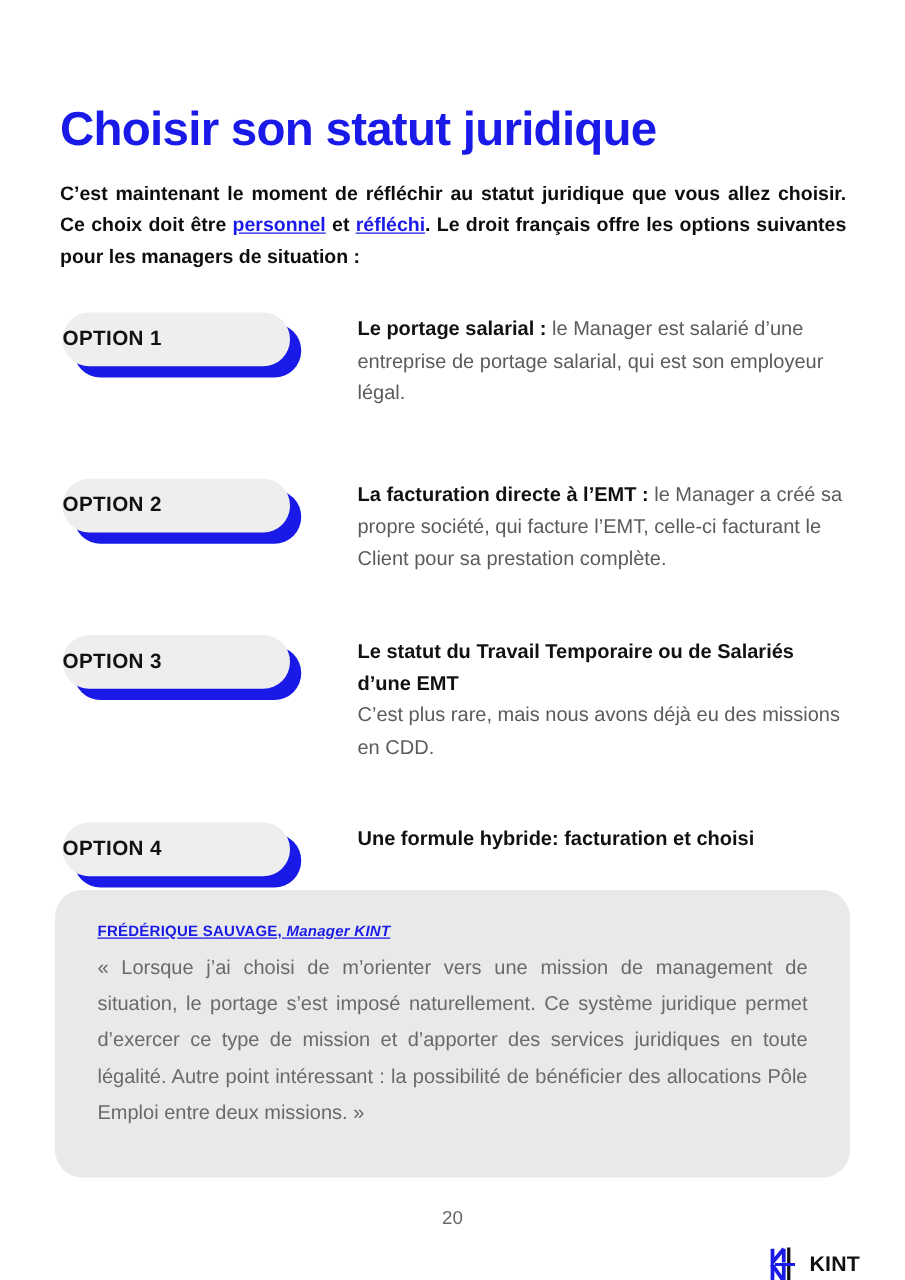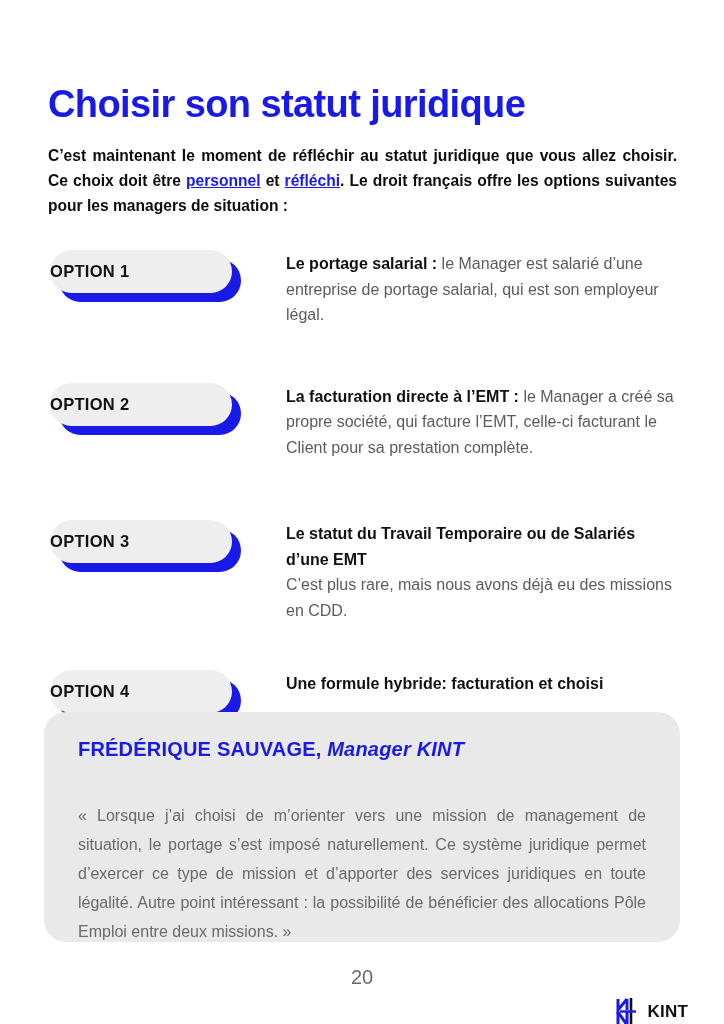--- a/index.html
+++ b/index.html
@@ -109,41 +109,42 @@
   }
   .option-text .blk-line {
     color: #111111;
     font-weight: bold;
     display: block;
   }
 
   
   .row-1 { margin-top: 0px; }
   .row-2 { margin-top: 55px; }
-  .row-3 { margin-top: 60px; }
+  .row-3 { margin-top: 48px; }
   .row-4 { margin-top: 47px; }
 
   
   .testimonial {
     position: absolute;
     left: 44px;
     top: 712px;
     width: 636px;
     height: 230px;
     background: #e9e9e9;
     border-radius: 22px;
     box-sizing: border-box;
     padding: 26px 34px 24px 34px;
   }
   .testi-name {
-    font-size: 20px;
+    font-size: 12px;
     font-weight: bold;
     color: #1a1ae8;
     letter-spacing: 0.2px;
-    margin: 0 0 40px 0;
+    margin: 0 0 8px 0;
+    text-decoration: underline;
   }
   .testi-name .role {
     font-style: italic;
     font-weight: bold;
   }
   .testi-quote {
     font-size: 16px;
     line-height: 29px;
     color: #6a6a6a;
     text-align: justify;
@@ -151,21 +152,21 @@
     margin: 0;
   }
 
   
   .page-number {
     position: absolute;
     left: 0;
     top: 966px;
     width: 724px;
     text-align: center;
-    font-size: 20px;
+    font-size: 15px;
     color: #6a6a6a;
   }
   .logo {
     position: absolute;
     right: 36px;
     top: 996px;
     display: flex;
     align-items: center;
     gap: 3px;
   }

